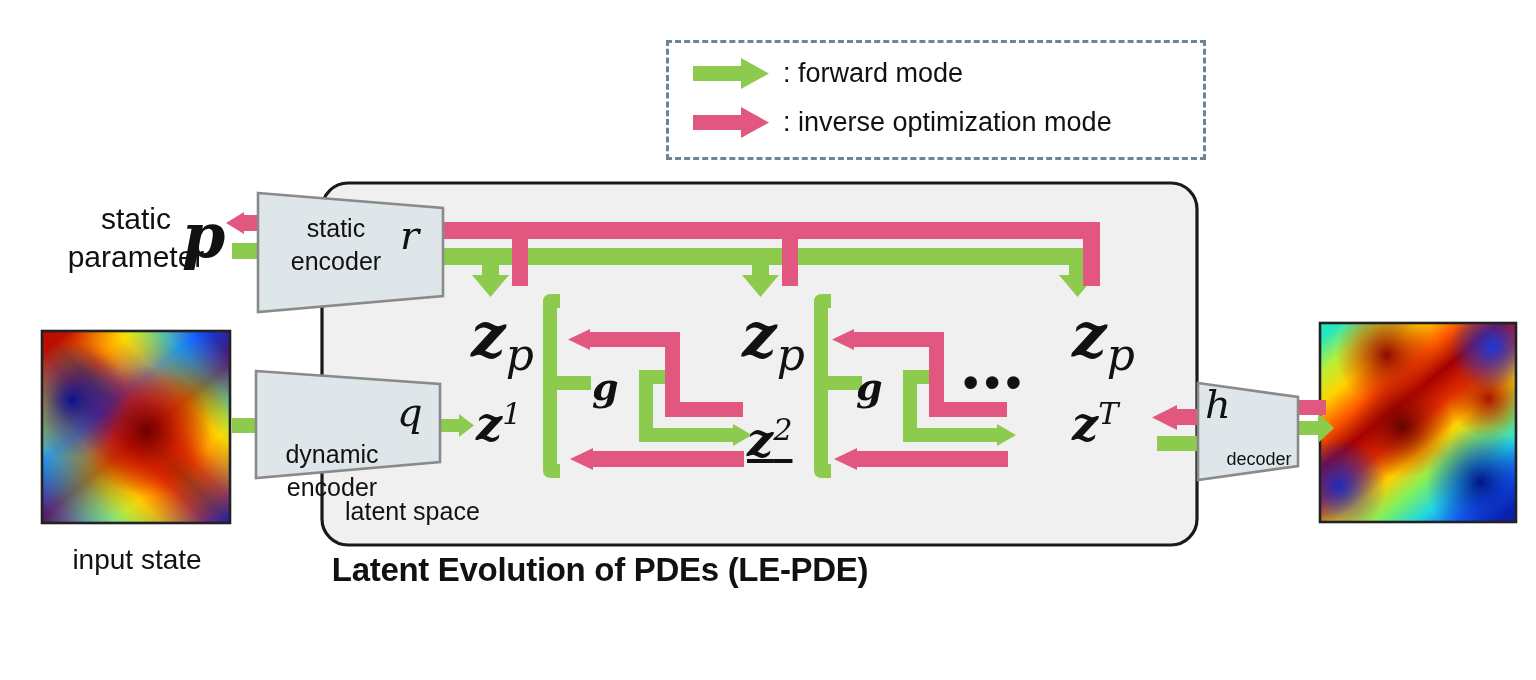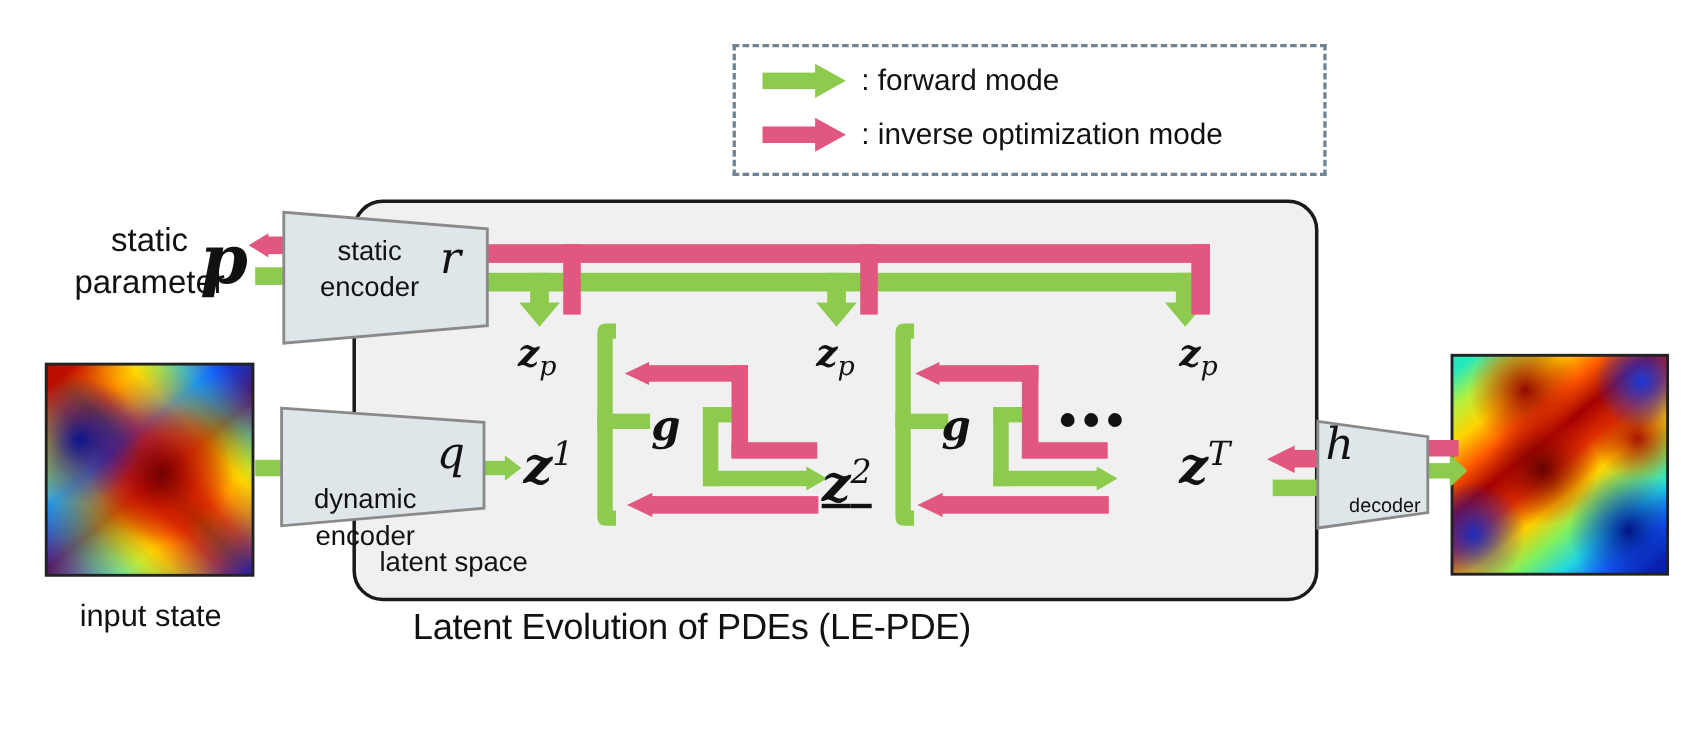--- a/index.html
+++ b/index.html
@@ -19,38 +19,38 @@
   
   #legend-box{
     position:absolute;left:666px;top:40px;width:540px;height:120px;
     border:3px dashed #6E8494;background:#ffffff;box-sizing:border-box;
   }
   .legend-row{position:absolute;left:24px;height:44px;display:flex;align-items:center;}
   .legend-text{font-size:27px;margin-left:12px;color:#111;}
 
   
   #latent-label{left:345px;top:499px;font-size:25px;}
-  #title{left:0px;top:553px;width:1200px;text-align:center;font-size:33px;font-weight:normal;letter-spacing:-0.3px;padding-left:29px;}
+  #title{left:0px;top:553px;width:1200px;text-align:center;font-size:33px;font-weight:bold;letter-spacing:-0.3px;}
   #input-caption{left:42px;top:546px;width:190px;text-align:center;font-size:28px;}
   #output-caption{left:1318px;top:546px;width:200px;text-align:center;font-size:28px;}
   #static-param{left:36px;top:200px;width:200px;text-align:center;font-size:30px;line-height:1.28;}
 
   
   .tz-text{position:absolute;text-align:center;font-size:25px;line-height:1.3;}
   #static-enc-text{left:266px;top:212px;width:140px;}
   #dyn-enc-text{left:258px;top:390px;width:148px;margin-top:48px;}
   #decoder-text{left:1203px;top:448px;width:112px;font-size:18px;}
 
   
   .m{position:absolute;line-height:1;}
   #m-p{left:182px;top:205px;font-size:62px;}
   #m-r{left:400px;top:215px;font-size:40px;}
   #m-q{left:397px;top:392px;font-size:40px;}
   #m-h{left:1205px;top:384px;font-size:40px;}
-  .zp{font-size:34px;font-weight:700;}
+  .zp{font-size:61px;font-weight:700;}
   .zt{font-size:46px;font-weight:700;}
   #zp1{left:471px;top:305px;}
   #zp2{left:742px;top:305px;}
   #zp3{left:1072px;top:305px;}
   #z1{left:476px;top:399px;}
   #z2{left:747px;top:415px;text-decoration:underline;}
   #zT{left:1072px;top:399px;}
   #g1{left:592px;top:368px;font-size:38px;font-weight:700;}
   #g2{left:856px;top:368px;font-size:38px;font-weight:700;}
   #ellipsis{left:963px;top:360px;font-size:44px;font-weight:700;letter-spacing:6px;}

